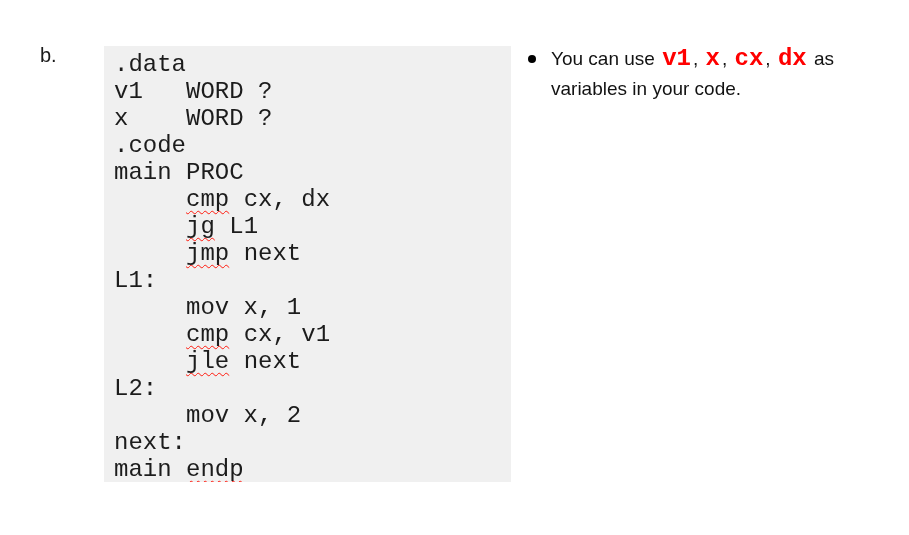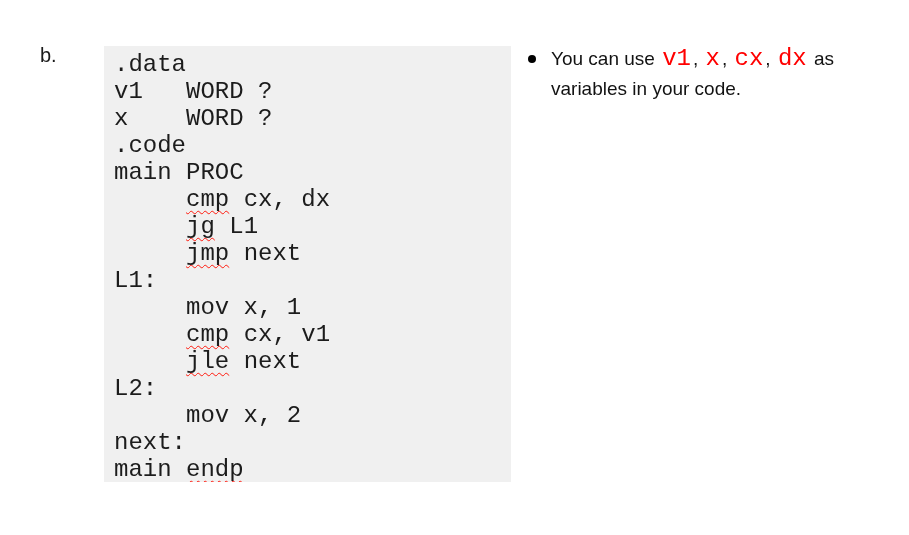--- a/index.html
+++ b/index.html
@@ -68,21 +68,21 @@
     position: absolute;
     left: 1px;
     top: 11px;
     width: 8px;
     height: 8px;
     border-radius: 50%;
     background: #000000;
   }
   .seg-code {
     font-family: "Liberation Mono", monospace;
-    font-weight: normal;
+    font-weight: bold;
     font-size: 24px;
     margin: 0 2px;
     text-align: center;
   }
 </style>
 </head>
 <body>
 
 <div class="page">
 

